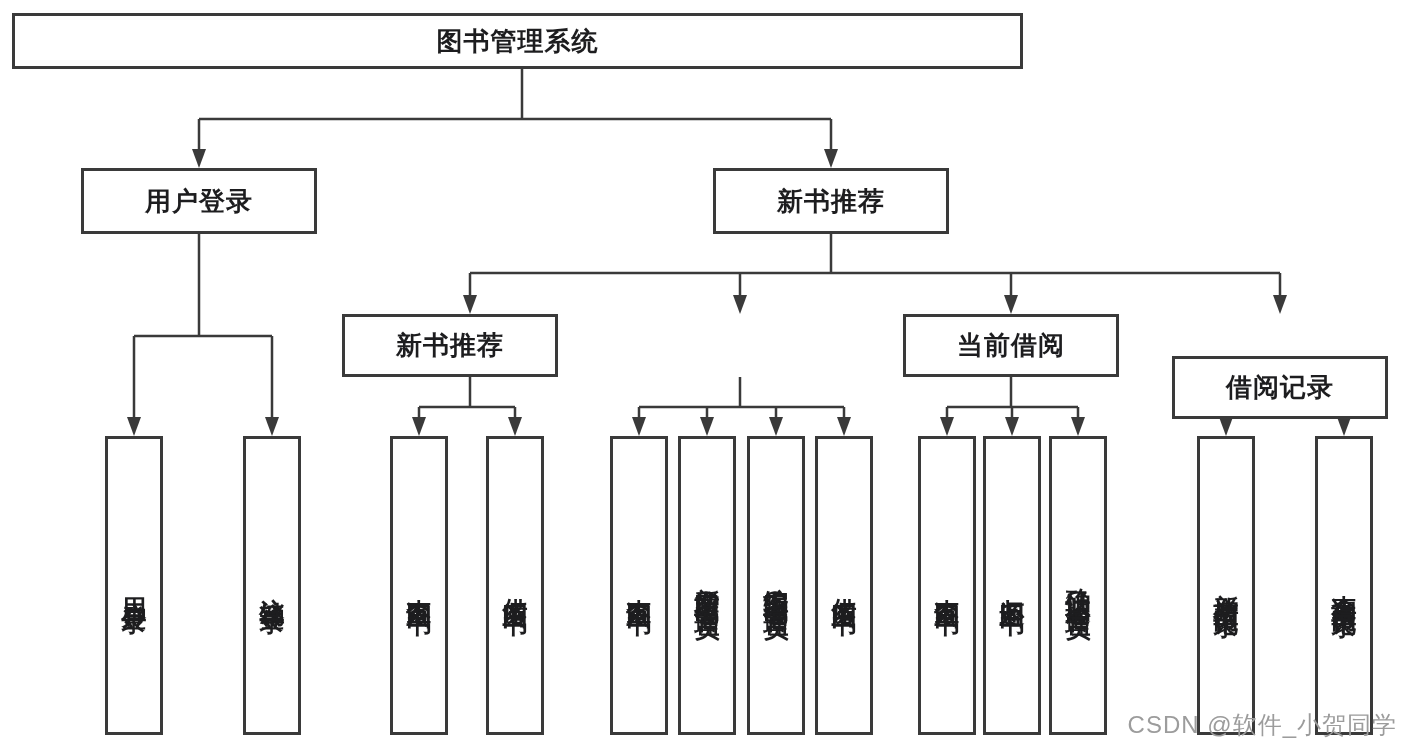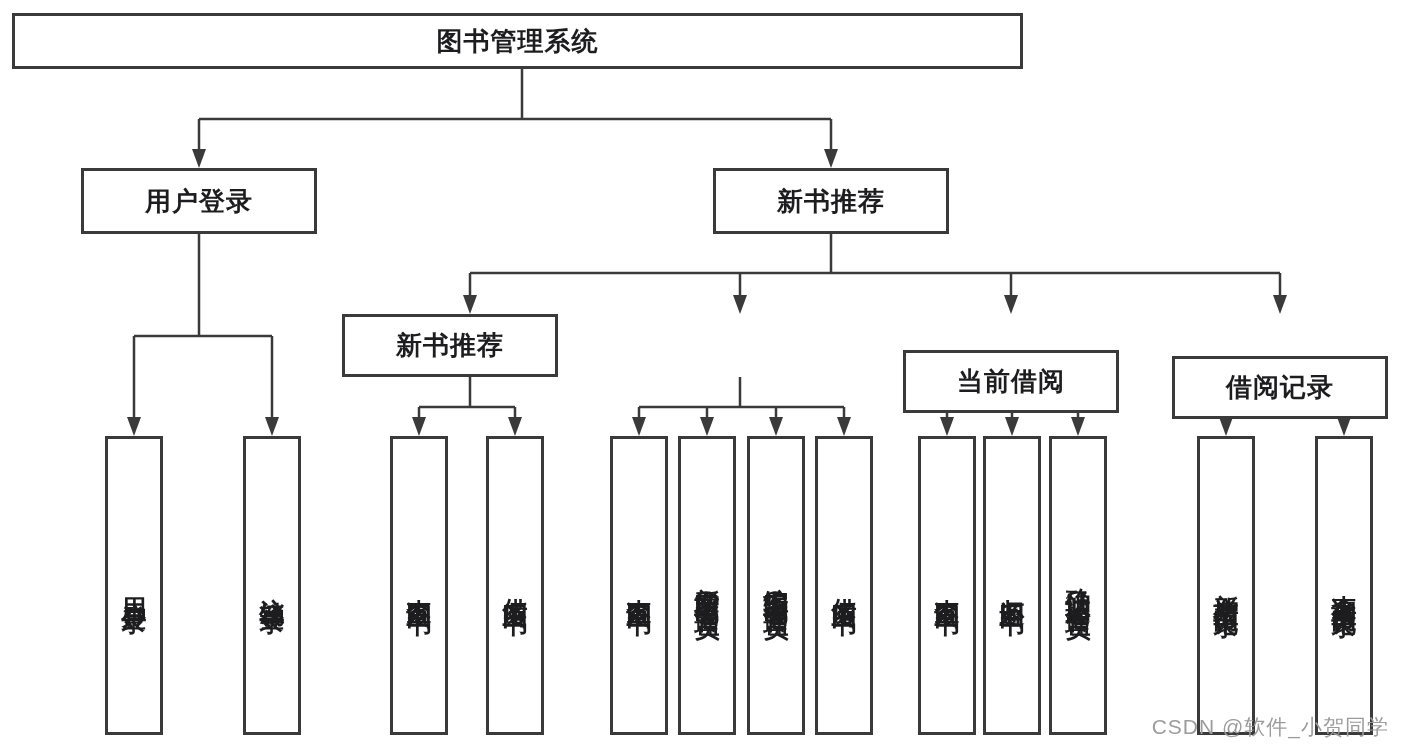--- a/index.html
+++ b/index.html
@@ -36,23 +36,23 @@
   .v-label{
     writing-mode:vertical-rl;
     text-orientation:mixed;
     font-size:25px;
     letter-spacing:4px;
     line-height:1;
     white-space:nowrap;
   }
   #watermark{
     position:absolute;
-    right:16px;
+    right:8px;
     bottom:6px;
-    font-size:21px;
+    font-size:24px;
     color:#9c9c9c;
     letter-spacing:1px;
     z-index:3;
     white-space:nowrap;
   }
 </style>
 </head>
 <body>
 
 <div id="canvas">
@@ -107,21 +107,21 @@
   <div class="box" style="left:81px;top:168px;width:236px;height:66px;">
     <span class="h-label">用户登录</span>
   </div>
   <div class="box" style="left:713px;top:168px;width:236px;height:66px;">
     <span class="h-label">新书推荐</span>
   </div>
 
   <div class="box" style="left:342px;top:314px;width:216px;height:63px;">
     <span class="h-label">新书推荐</span>
   </div>
-  <div class="box" style="left:903px;top:314px;width:216px;height:63px;margin-top:36px;">
+  <div class="box" style="left:903px;top:314px;width:216px;height:63px;">
     <span class="h-label">当前借阅</span>
   </div>
   <div class="box" style="left:1172px;top:314px;width:216px;height:63px;margin-top:42px;">
     <span class="h-label">借阅记录</span>
   </div>
 
   <div class="box leaf" style="left:105px;">
     <span class="v-label">用户登录</span>
   </div>
   <div class="box leaf" style="left:243px;">

